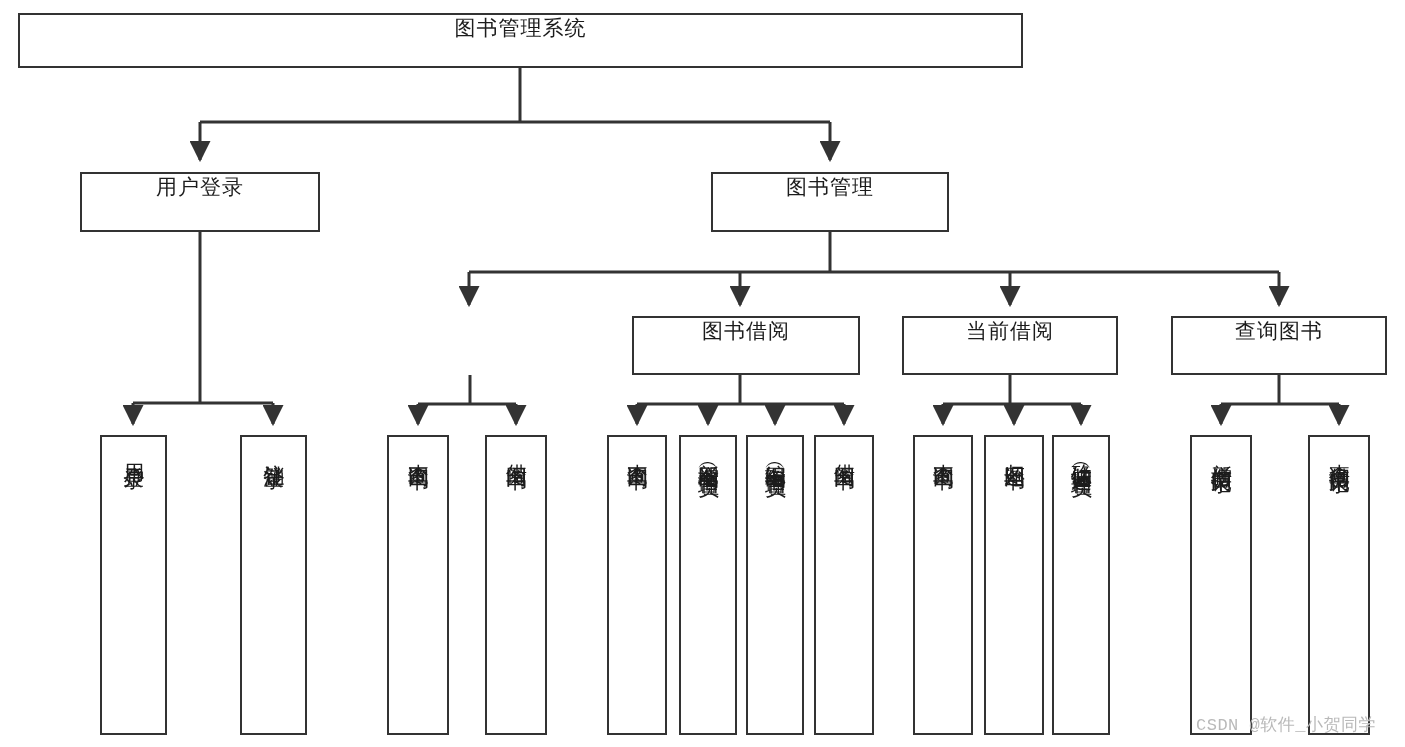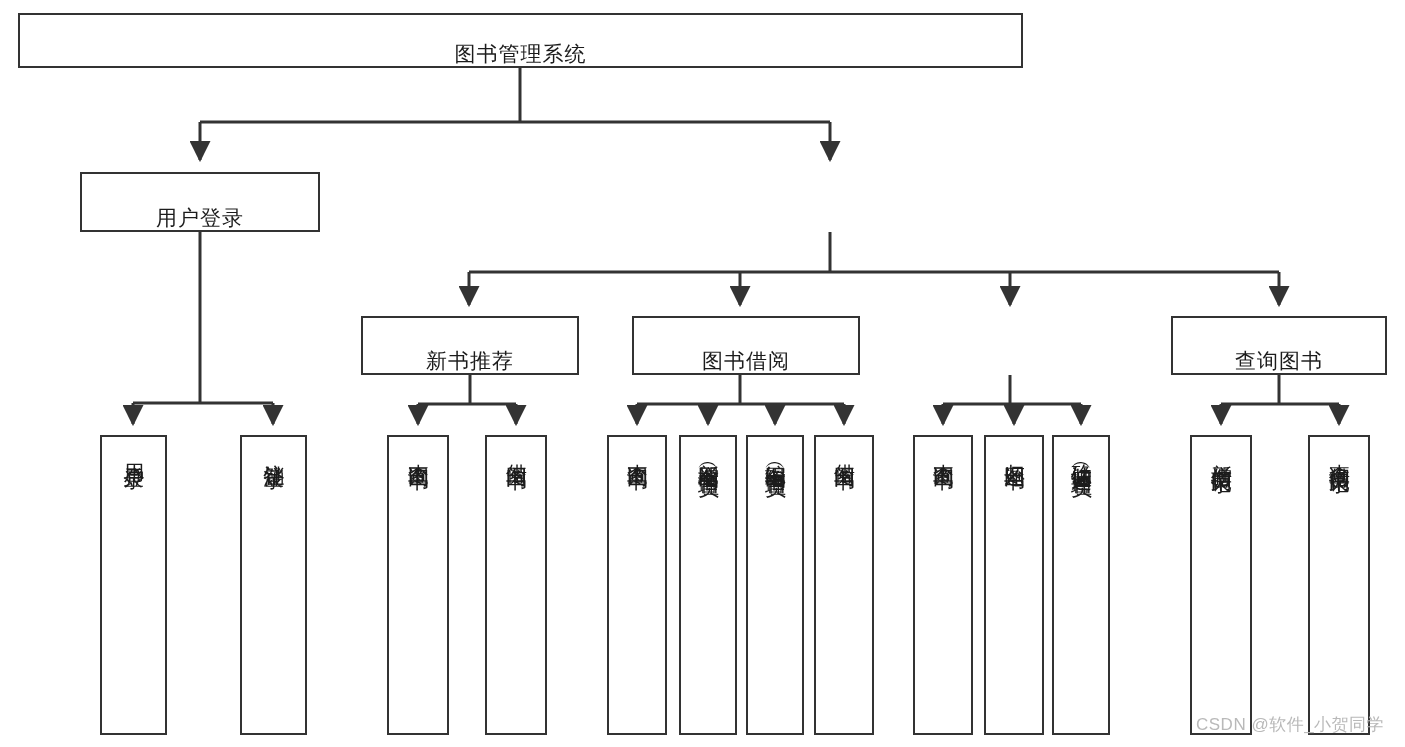--- a/index.html
+++ b/index.html
@@ -23,21 +23,21 @@
     width: 1405px;
     height: 747px;
     pointer-events: none;
   }
   .node {
     position: absolute;
     box-sizing: border-box;
     border: 2px solid #333333;
     background: #ffffff;
     display: flex;
-    align-items: flex-end;
+    align-items: flex-start;
     justify-content: center;
     color: #1c1c1c;
     overflow: hidden;
   }
   .node.h {
     font-size: 21px;
     line-height: 1.2;
     letter-spacing: 1px;
     white-space: nowrap;
   }
@@ -54,21 +54,21 @@
     letter-spacing: 2px;
     white-space: nowrap;
     display: block;
   }
   .watermark {
     position: absolute;
     font-size: 17px;
     color: #b9b9b9;
     white-space: nowrap;
     letter-spacing: 0.5px;
-    font-family: Liberation Sans, sans-serif;
+    font-family: Liberation Mono, monospace;
   }
 </style>
 </head>
 <body>
 
 <div id="canvas" style="background: rgb(255, 255, 255);">
 
   <svg id="edges" viewBox="0 0 1405 747" xmlns="http://www.w3.org/2000/svg">
     <defs>
       <marker id="arrow" viewBox="0 0 10 10" refX="9" refY="5" markerWidth="7" markerHeight="7" orient="auto-start-reverse">
@@ -119,26 +119,29 @@
     </g>
   </svg>
 
   <div class="node h" style="left: 18px; top: 13px; width: 1005px; height: 55px; border-color: rgb(51, 51, 51); background: rgb(255, 255, 255); color: rgb(28, 28, 28);">
     <span>图书管理系统</span>
   </div>
 
   <div class="node h" style="left: 80px; top: 172px; width: 240px; height: 60px; border-color: rgb(51, 51, 51); background: rgb(255, 255, 255); color: rgb(28, 28, 28);">
     <span>用户登录</span>
   </div>
+  <div class="node h" style="left: 711px; top: 172px; width: 238px; height: 60px; border-color: rgb(51, 51, 51); background: rgb(255, 255, 255); color: rgb(28, 28, 28);">
+    <span>图书管理</span>
+  </div>
 
-  <div class="node h" style="left: 361px; top: 316px; width: 218px; height: 59px; border-color: rgb(51, 51, 51); background: rgb(255, 255, 255); color: rgb(28, 28, 28);">
-    <span>新书推荐</span>
-  </div>
   <div class="node h" style="left: 632px; top: 316px; width: 228px; height: 59px; border-color: rgb(51, 51, 51); background: rgb(255, 255, 255); color: rgb(28, 28, 28);">
     <span>图书借阅</span>
+  </div>
+  <div class="node h" style="left: 902px; top: 316px; width: 216px; height: 59px; border-color: rgb(51, 51, 51); background: rgb(255, 255, 255); color: rgb(28, 28, 28);">
+    <span>当前借阅</span>
   </div>
   <div class="node h" style="left: 1171px; top: 316px; width: 216px; height: 59px; border-color: rgb(51, 51, 51); background: rgb(255, 255, 255); color: rgb(28, 28, 28);">
     <span>查询图书</span>
   </div>
 
   <div class="node v" style="left: 100px; top: 435px; width: 67px; height: 300px; border-color: rgb(51, 51, 51); background: rgb(255, 255, 255); color: rgb(28, 28, 28);">
     <span class="vtext">用户登录</span>
   </div>
   <div class="node v" style="left: 240px; top: 435px; width: 67px; height: 300px; border-color: rgb(51, 51, 51); background: rgb(255, 255, 255); color: rgb(28, 28, 28);">
     <span class="vtext">注销登录</span>

